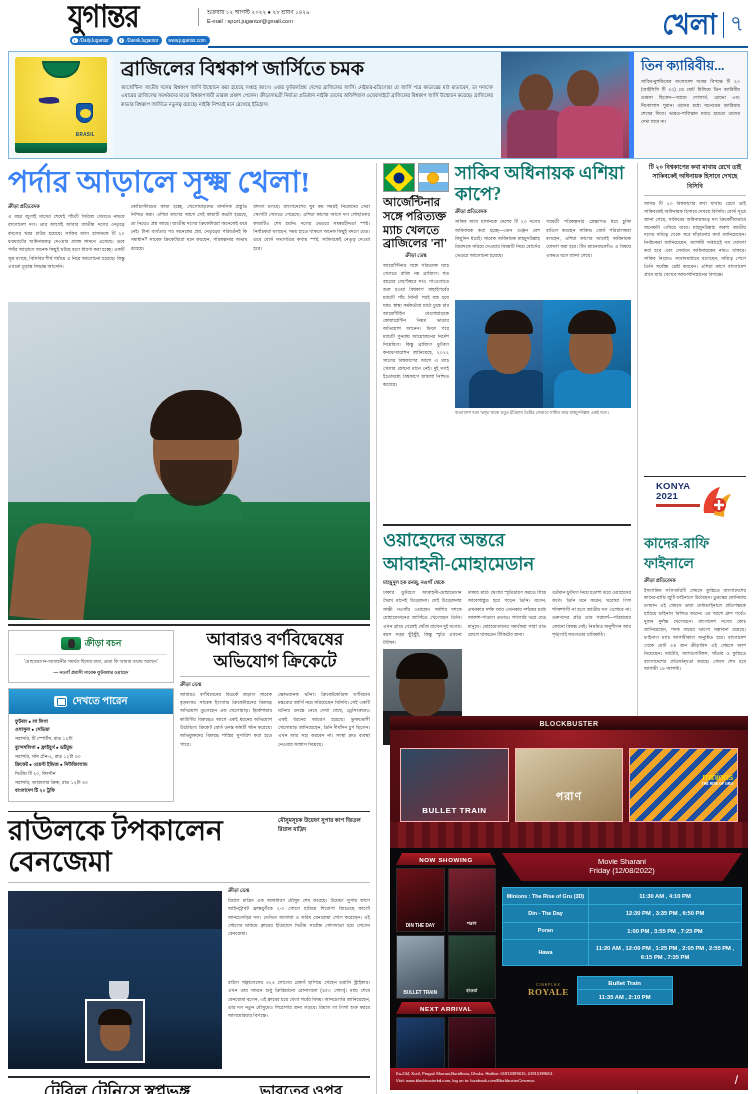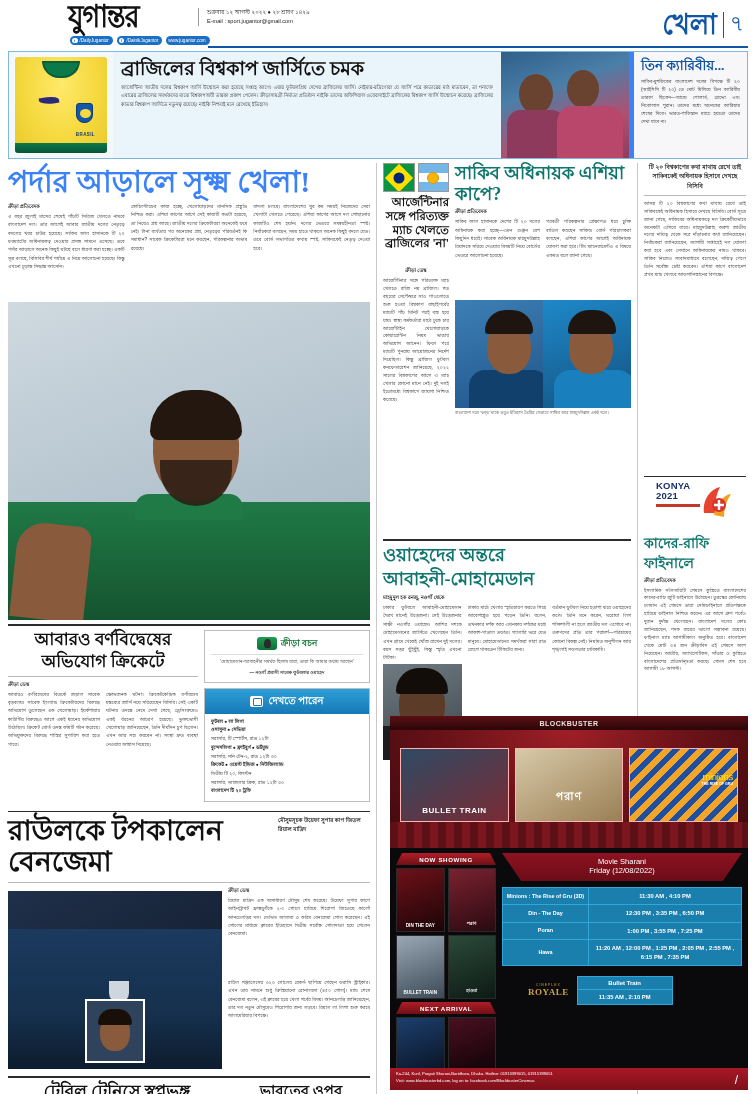--- a/index.html
+++ b/index.html
@@ -185,21 +185,21 @@
   .flag-ar { background: linear-gradient(#74b6e8 0 33%, #fff 33% 67%, #74b6e8 67% 100%); }
   .flag-ar::after {
     content: ""; position: absolute; left: 50%; top: 50%; transform: translate(-50%,-50%);
     width: 10px; height: 10px; border-radius: 50%; background: #f6b40e; border: 1px solid #d89b09;
   }
   .mid-top { display: flex; gap: 6px; }
   .mid-top-l { width: 66px; flex: none; }
   .mid-top-r { flex: 1; }
   .sub-head-sm {
     font-family: "Liberation Serif", serif; font-size: 11.5px; font-weight: bold;
-    color: #111; line-height: 1.2; text-align: right; margin-bottom: 16px;
+    color: #111; line-height: 1.2; text-align: left; margin-bottom: 1px;
   }
   .head-med {
     font-family: "Liberation Serif", serif; font-size: 18px; font-weight: bold;
     color: #0f766e; line-height: 1.15; text-align: left; margin-bottom: 4px;
   }
   .two-col { display: flex; gap: 6px; }
   .two-col > div { flex: 1; }
   .mid-photo {
     width: 100%; height: 108px; margin: 4px 0 2px;
     background: linear-gradient(150deg,#2a6aa8,#1d4d80); position: relative; overflow: hidden;
@@ -522,30 +522,20 @@
           <div class="lp-arm"></div>
           <div class="lp-head"></div>
           <div class="lp-beard"></div>
           <div class="lp-hair"></div>
         </div>
       </div>
 
       <div class="hr-dark"></div>
 
       <div style="display:flex;gap:6px">
-        <div style="flex:1">
-          <div class="head-sm">আবারও বর্ণবিদ্বেষের</div>
-          <div class="head-sm">অভিযোগ ক্রিকেটে</div>
-          <div class="hr-thin"></div>
-          <div class="byline">ক্রীড়া ডেস্ক</div>
-          <div class="two-col">
-            <div class="body-txt clip" style="height:86px">আবারও বর্ণবিদ্বেষের বিতর্কে জড়াল সাবেক বৃত্তবলয়। সাবেক ইংল্যান্ড ক্রিকেটারদের বিরুদ্ধে অভিযোগ তুলেছেন এক খেলোয়াড়। ইয়র্কশায়ার কাউন্টির বিরুদ্ধেও আগে একই ধরনের অভিযোগ উঠেছিল। ক্রিকেট বোর্ড তদন্ত কমিটি গঠন করেছে। অভিযুক্তদের বিরুদ্ধে শাস্তির সুপারিশ করা হতে পারে।</div>
-            <div class="body-txt clip" style="height:86px">ক্ষোভজনক ঘটনা। ক্রিকেটকেন্দ্রিক বর্ণবিদ্বেষ মন্তব্যের জার্সি নয়ে সরিয়েছেন বিসিবি। সেই একটি ঘটনার তদন্তে নেমে দেখা গেছে, ড্রেসিংরুমেও একই ধরনের আচরণ হয়েছে। ভুক্তভোগী খেলোয়াড় জানিয়েছেন, তিনি দীর্ঘদিন চুপ ছিলেন। এখন আর সহ্য করবেন না। সংস্থা দ্রুত ব্যবস্থা নেওয়ার আশ্বাস দিয়েছে।</div>
-          </div>
-        </div>
         <div style="width:166px;flex:none">
           <div class="quote-box">
             <div class="qb-head">
               <div class="qb-icon"></div>
               <div class="qb-title">ক্রীড়া বচন</div>
             </div>
             <div class="qb-rule"></div>
             <div class="qb-body">'মোহামেডান-আবাহনীর সমর্থক ছিলাম যারা, তারা কি আমার কথায় আছেন'</div>
             <div class="qb-attrib">— নওগাঁ প্রবাসী সাবেক ফুটবলার ওয়াহেদ</div>
           </div>
@@ -568,20 +558,30 @@
                 <div class="ev">ক্রিকেট ● ওয়েস্ট ইন্ডিজ ● নিউজিল্যান্ড</div>
                 <div>দ্বিতীয় টি ২০, কিংস্টন</div>
                 <div>সরাসরি, ড্যাজলার ক্রিক, রাত ১২টা ৩০</div>
               </div>
               <div>
                 <div class="ev">বাংলাদেশ টি ২০ ট্রফি</div>
               </div>
             </div>
           </div>
         </div>
+        <div style="flex:1">
+          <div class="head-sm">আবারও বর্ণবিদ্বেষের</div>
+          <div class="head-sm">অভিযোগ ক্রিকেটে</div>
+          <div class="hr-thin"></div>
+          <div class="byline">ক্রীড়া ডেস্ক</div>
+          <div class="two-col">
+            <div class="body-txt clip" style="height:86px">আবারও বর্ণবিদ্বেষের বিতর্কে জড়াল সাবেক বৃত্তবলয়। সাবেক ইংল্যান্ড ক্রিকেটারদের বিরুদ্ধে অভিযোগ তুলেছেন এক খেলোয়াড়। ইয়র্কশায়ার কাউন্টির বিরুদ্ধেও আগে একই ধরনের অভিযোগ উঠেছিল। ক্রিকেট বোর্ড তদন্ত কমিটি গঠন করেছে। অভিযুক্তদের বিরুদ্ধে শাস্তির সুপারিশ করা হতে পারে।</div>
+            <div class="body-txt clip" style="height:86px">ক্ষোভজনক ঘটনা। ক্রিকেটকেন্দ্রিক বর্ণবিদ্বেষ মন্তব্যের জার্সি নয়ে সরিয়েছেন বিসিবি। সেই একটি ঘটনার তদন্তে নেমে দেখা গেছে, ড্রেসিংরুমেও একই ধরনের আচরণ হয়েছে। ভুক্তভোগী খেলোয়াড় জানিয়েছেন, তিনি দীর্ঘদিন চুপ ছিলেন। এখন আর সহ্য করবেন না। সংস্থা দ্রুত ব্যবস্থা নেওয়ার আশ্বাস দিয়েছে।</div>
+          </div>
+        </div>
       </div>
 
       <div class="hr-dark"></div>
 
       <div>
         <div style="display:flex;align-items:flex-start;gap:6px">
           <div class="head-big2" style="flex:1">রাউলকে টপকালেন বেনজেমা</div>
           <div class="kicker" style="width:92px">মৌসুমসূচক উয়েফা সুপার কাপ জিতল রিয়াল মাদ্রিদ</div>
         </div>
         <div class="hr-thin"></div>

